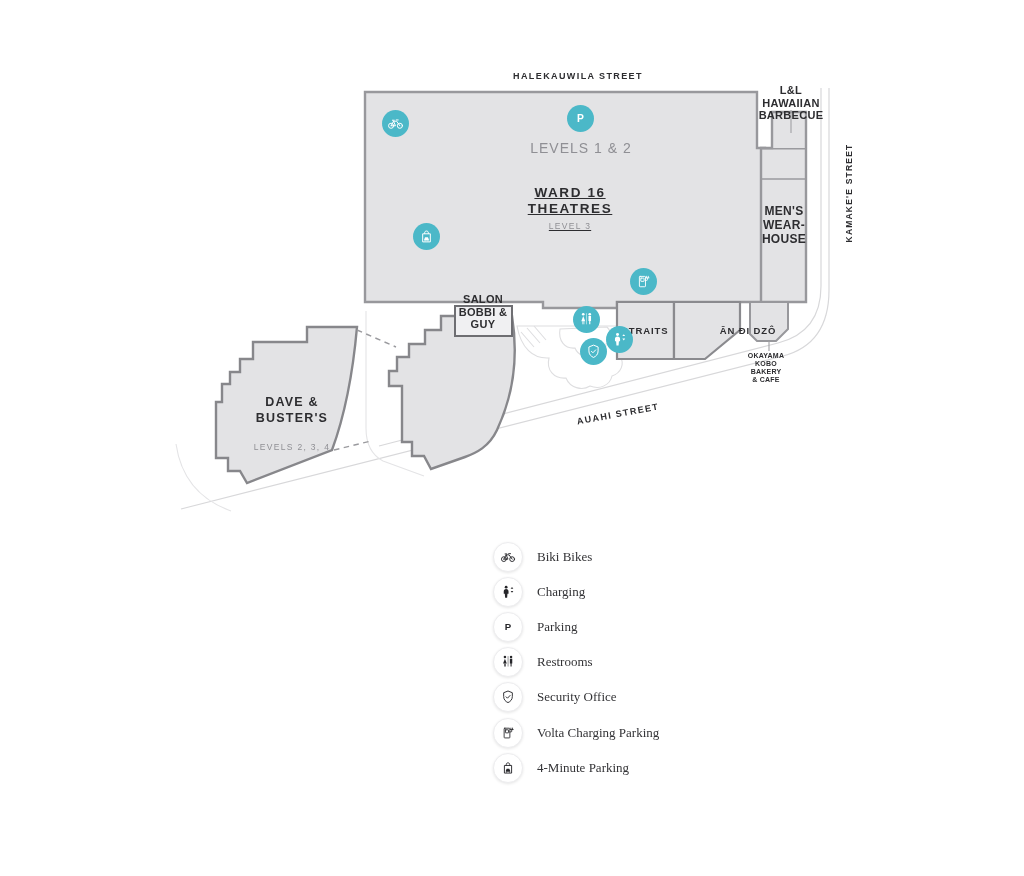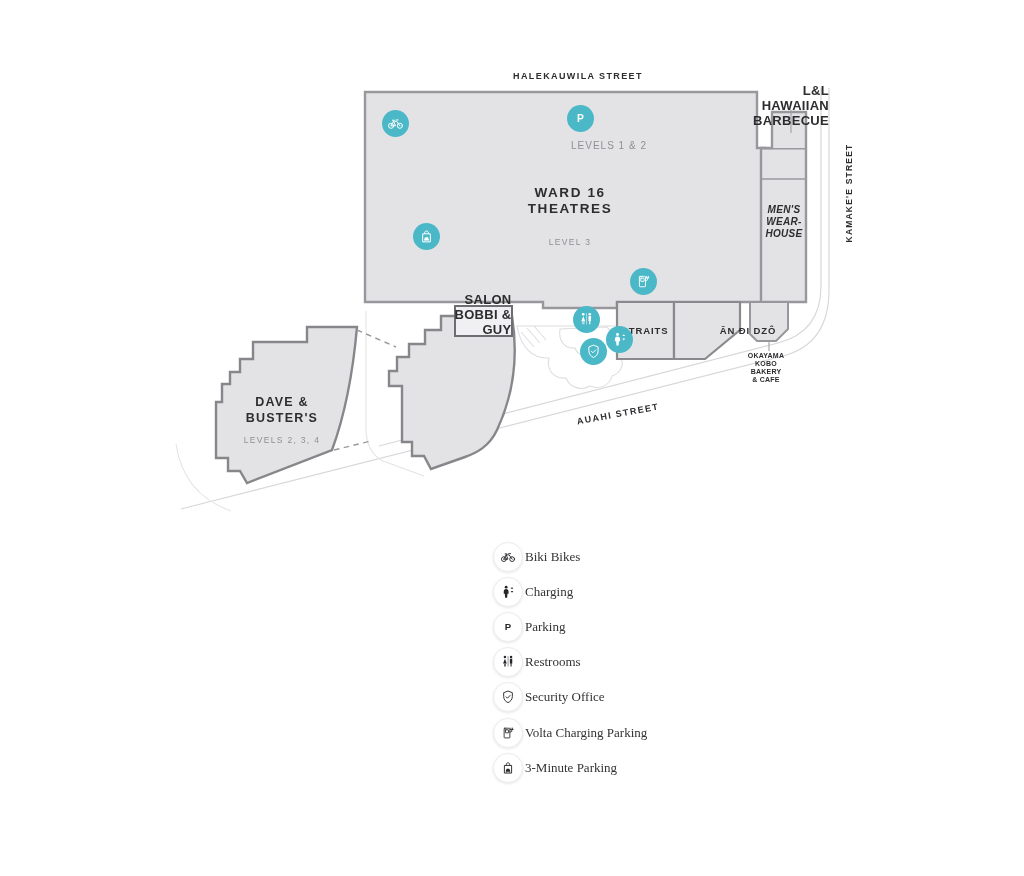--- a/index.html
+++ b/index.html
@@ -5,32 +5,32 @@
   html,body{margin:0;padding:0;background:#ffffff;}
   #stage{position:relative;width:1024px;height:872px;background:#ffffff;overflow:hidden;
          font-family:"Liberation Sans",sans-serif;}
   #mapsvg{position:absolute;left:0;top:0;}
   .lbl{position:absolute;transform:translateX(-50%);text-align:center;color:#2d2d30;
        font-weight:bold;white-space:nowrap;}
   .line{white-space:nowrap;}
   .street{font-size:9px;letter-spacing:1.4px;}
   .street-v{transform:translate(-50%,-50%) rotate(-90deg);font-size:8.5px;letter-spacing:1.2px;}
   .street-d{transform:translate(-50%,-50%) rotate(-10.5deg);font-size:9px;letter-spacing:1.4px;}
-  .big{font-size:13.5px;letter-spacing:1.6px;line-height:1.22;}
+  .big{font-size:13.5px;letter-spacing:1.6px;line-height:1.22;text-decoration:underline;}
   .mid{font-size:12.5px;letter-spacing:1.2px;line-height:1.25;}
-  .sub{font-size:8.5px;letter-spacing:1.3px;color:#8f8f94;font-weight:normal;margin-top:19px;}
+  .sub{font-size:8.5px;letter-spacing:1.3px;color:#8f8f94;font-weight:normal;margin-top:3px;}
   .t95{font-size:9.5px;letter-spacing:0.9px;}
-  .t8{font-size:10px;line-height:1.18;letter-spacing:0.3px;font-style:italic;}
-  .t75{font-size:13px;line-height:1.14;letter-spacing:0.3px;text-align:right;}
+  .t8{font-size:12px;line-height:1.18;letter-spacing:0.3px;}
+  .t75{font-size:11px;line-height:1.14;letter-spacing:0.3px;}
   .t7{font-size:7px;line-height:1.16;letter-spacing:0.2px;}
-  .graysmall{font-size:10px;letter-spacing:1px;color:#8f8f94;font-weight:normal;margin-left:28px;}
+  .graysmall{font-size:14px;letter-spacing:1px;color:#8f8f94;font-weight:normal;}
   .pin{position:absolute;width:27px;height:27px;border-radius:50%;background:#4BB8C8;color:#ffffff;
        display:flex;align-items:center;justify-content:center;}
   .pin svg{width:17px;height:17px;display:block;}
-  .legend-row{position:absolute;left:493px;display:flex;align-items:center;gap:2px;height:28px;}
+  .legend-row{position:absolute;left:493px;display:flex;align-items:center;gap:14px;height:28px;}
   .legend-ic{width:28px;height:28px;border-radius:50%;background:#ffffff;color:#26262a;
              border:1px solid #ededef;box-shadow:0 1px 3px rgba(0,0,0,0.10);
              display:flex;align-items:center;justify-content:center;flex:0 0 auto;}
   .legend-ic svg{width:16px;height:16px;display:block;}
   .legend-label{font-family:"Liberation Serif",serif;font-size:13px;color:#333336;}
 </style>
 </head>
 <body>
 
 <div id="stage">
@@ -173,24 +173,24 @@
   <div class="lbl t95" style="left:645px;top:325px">STRAITS</div>
   <div class="lbl t95" style="left:748px;top:325px">ĀN ĐI DZÔ</div>
 
   <div class="lbl t7" style="left:766px;top:352px">
     <div>OKAYAMA</div>
     <div>KOBO</div>
     <div>BAKERY</div>
     <div>&amp; CAFE</div>
   </div>
 
-  <div class="lbl mid" style="left:282px;top:395px">
+  <div class="lbl mid" style="left:292px;top:395px">
     <div class="line">DAVE &amp;</div>
     <div class="line">BUSTER'S</div>
-    <div class="sub" style="margin-top:9px">LEVELS 2, 3, 4</div>
+    <div class="sub" style="margin-top:16px">LEVELS 2, 3, 4</div>
   </div>
 
   <div class="pin" style="left:382px;top:110px">
     <svg viewBox="0 0 24 24">
         <use href="#ic-bike"></use>
       </svg>
   </div>
   <div class="pin" style="left:567px;top:105px">
     <svg viewBox="0 0 24 24">
         <use href="#ic-parking"></use>
@@ -270,17 +270,17 @@
           </svg>
         </span>
       <span class="legend-label">Volta Charging Parking</span>
     </div>
     <div class="legend-row" style="top:754px">
       <span class="legend-ic">
         <svg viewBox="0 0 24 24">
             <use href="#ic-bagcar"></use>
           </svg>
         </span>
-      <span class="legend-label">3-Minute Parking</span>
+      <span class="legend-label">4-Minute Parking</span>
     </div>
   </div>
 
 </div>
 
 </body></html>

